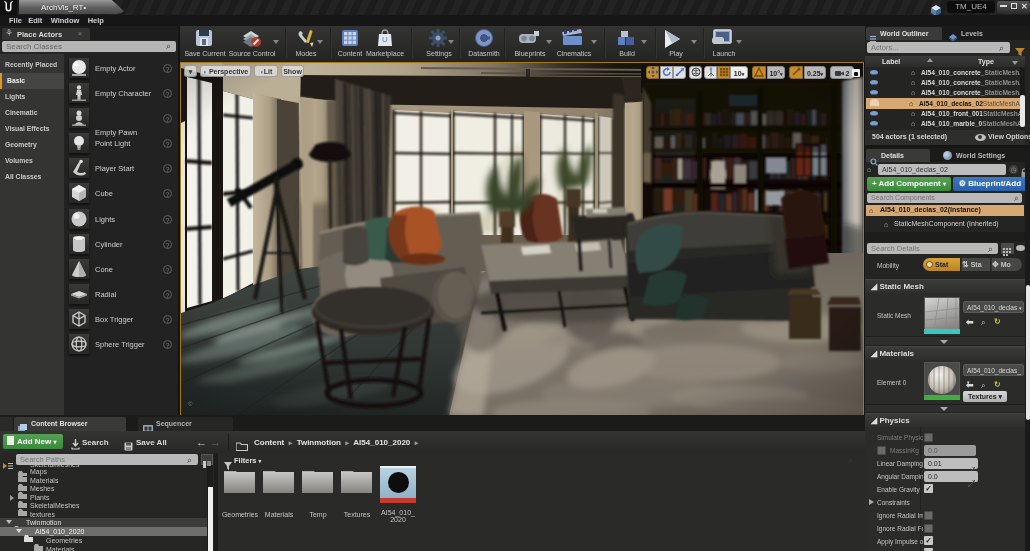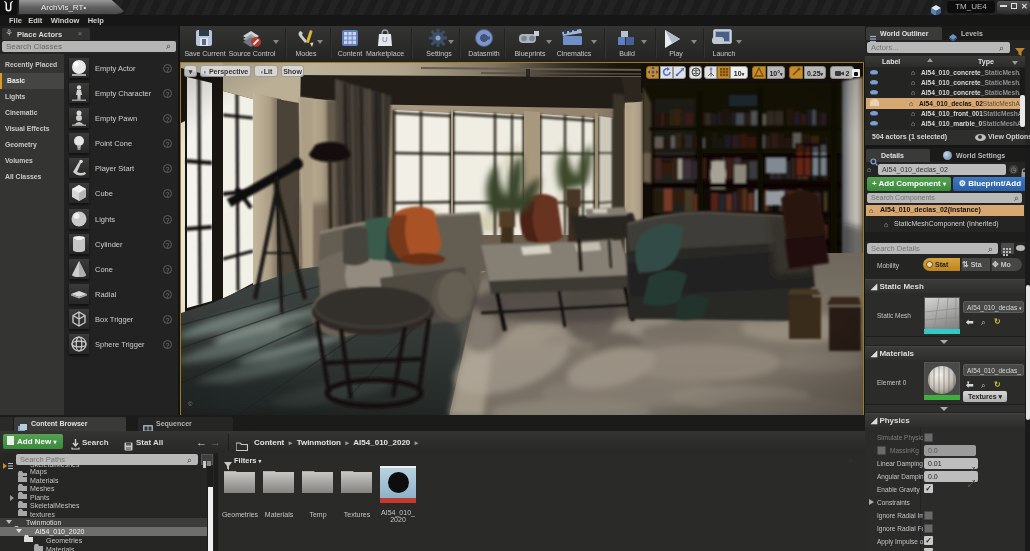--- a/index.html
+++ b/index.html
@@ -188,26 +188,26 @@
 <div class="ati" style="top:83px;"><svg width="20" height="20">
         <circle cx="10" cy="4.5" r="2.2" fill="#d8d8d8"></circle>
         <path d="M8,7 h4 l1,5 h-1.5 l0,6 h-1.2 l-0.3,-5 -0.3,5 h-1.2 l0,-6 h-1.5 z" fill="#d0d0d0"></path>
         <rect x="3" y="16.5" width="14" height="1.5" fill="#999"></rect>
       </svg></div><div class="act" style="top:89px;">Empty Character</div><div class="qm" style="top:89px;">?</div>
 <div class="ati" style="top:108px;"><svg width="20" height="20">
         <circle cx="10" cy="5" r="2.5" fill="#d8d8d8"></circle>
         <circle cx="10" cy="10" r="3" fill="#cecece"></circle>
         <path d="M5,17 q5,-6 10,0 z" fill="#c8c8c8"></path>
         <rect x="3" y="16.5" width="14" height="1.5" fill="#999"></rect>
-      </svg></div><div class="act" style="top:114px;">Empty Pawn</div><div class="qm" style="top:114px;">?</div>
+      </svg></div><div class="act" style="top:128px;">Empty Pawn</div><div class="qm" style="top:114px;">?</div>
 <div class="ati" style="top:133px;"><svg width="20" height="20">
         <circle cx="10" cy="8" r="5" fill="#e6e6e6"></circle>
         <path d="M8,12 h4 l-0.5,3 h-3 z" fill="#b8b8b8"></path>
         <rect x="8.5" y="15" width="3" height="2" fill="#999"></rect>
-      </svg></div><div class="act" style="top:139px;">Point Cone</div><div class="qm" style="top:139px;">?</div>
+      </svg></div><div class="act" style="top:139px;">Point Light</div><div class="qm" style="top:139px;">?</div>
 <div class="ati" style="top:158px;"><svg width="20" height="20">
         <path d="M4,14 l6,-10 2,1 -4,9 q4,2 8,0 l1,2 q-7,4 -13,-2" fill="#cfcfcf"></path>
         <circle cx="12" cy="3.5" r="1.8" fill="#e0e0e0"></circle>
       </svg></div><div class="act" style="top:164px;">Player Start</div><div class="qm" style="top:164px;">?</div>
 <div class="ati" style="top:183px;"><svg width="20" height="20">
         <path d="M10,2 L17,6 L17,14 L10,18 L3,14 L3,6 Z" fill="#d6d6d6"></path>
         <path d="M10,2 L17,6 L10,10 L3,6 Z" fill="#efefef"></path>
         <path d="M10,10 L17,6 L17,14 L10,18 Z" fill="#b5b5b5"></path>
       </svg></div><div class="act" style="top:189px;">Cube</div><div class="qm" style="top:189px;">?</div>
 <div class="ati" style="top:209px;"><svg width="20" height="20">
@@ -1006,21 +1006,21 @@
 <div class="abs" style="left:71px;top:436px;width:9px;height:11px;"><svg width="9" height="11">
         <path d="M4.5,0 L4.5,6 M2,4 L4.5,7 L7,4" stroke="#cfcfcf" stroke-width="1.4" fill="none"></path>
         <path d="M1,8.5 L1,10 L8,10 L8,8.5" stroke="#cfcfcf" stroke-width="1.2" fill="none"></path>
       </svg></div>
 <div class="abs" style="left:82px;top:438px;font-size:8px;font-weight:bold;color:#dadada;">Search</div>
 <div class="abs" style="left:124px;top:437px;width:9px;height:9px;"><svg width="9" height="9">
         <rect x="0.5" y="0.5" width="8" height="8" rx="1" fill="#c8c8c8"></rect>
         <rect x="2" y="0.5" width="5" height="3" fill="#555"></rect>
         <rect x="2" y="5" width="5" height="3.5" fill="#888"></rect>
       </svg></div>
-<div class="abs" style="left:136px;top:438px;font-size:8px;font-weight:bold;color:#dadada;">Stat All</div>
+<div class="abs" style="left:136px;top:438px;font-size:8px;font-weight:bold;color:#dadada;">Save All</div>
 <div class="abs" style="left:196px;top:436px;color:#d0d0d0;font-size:11px;font-weight:bold;">←</div>
 <div class="abs" style="left:210px;top:436px;color:#6e6e6e;font-size:11px;font-weight:bold;">→</div>
 <div class="abs" style="left:228px;top:434px;width:1px;height:16px;background:#1d1d1d;"></div>
 <div class="abs" style="left:236px;top:437px;width:12px;height:9px;"><svg width="12" height="9">
         <path d="M0,1 h4 l1.5,1.5 h6 v6 h-11.5 z" fill="none" stroke="#c8c8c8" stroke-width="1.2"></path>
       </svg></div>
 <div class="abs" style="left:254px;top:438px;font-size:8px;font-weight:bold;color:#e4e4e4;">Content&nbsp;&nbsp;<span style="color:#9a9a9a;font-size:7px;">▸</span>&nbsp;&nbsp;Twinmotion&nbsp;&nbsp;<span style="color:#9a9a9a;font-size:7px;">▸</span>&nbsp;&nbsp;AI54_010_2020&nbsp;&nbsp;<span style="color:#9a9a9a;font-size:7px;">▸</span></div>
 
 <div class="abs" style="left:0;top:453px;width:216px;height:98px;background:#262625;"></div>
 <div class="abs" style="left:3px;top:456px;width:10px;height:8px;"><svg width="10" height="8">

